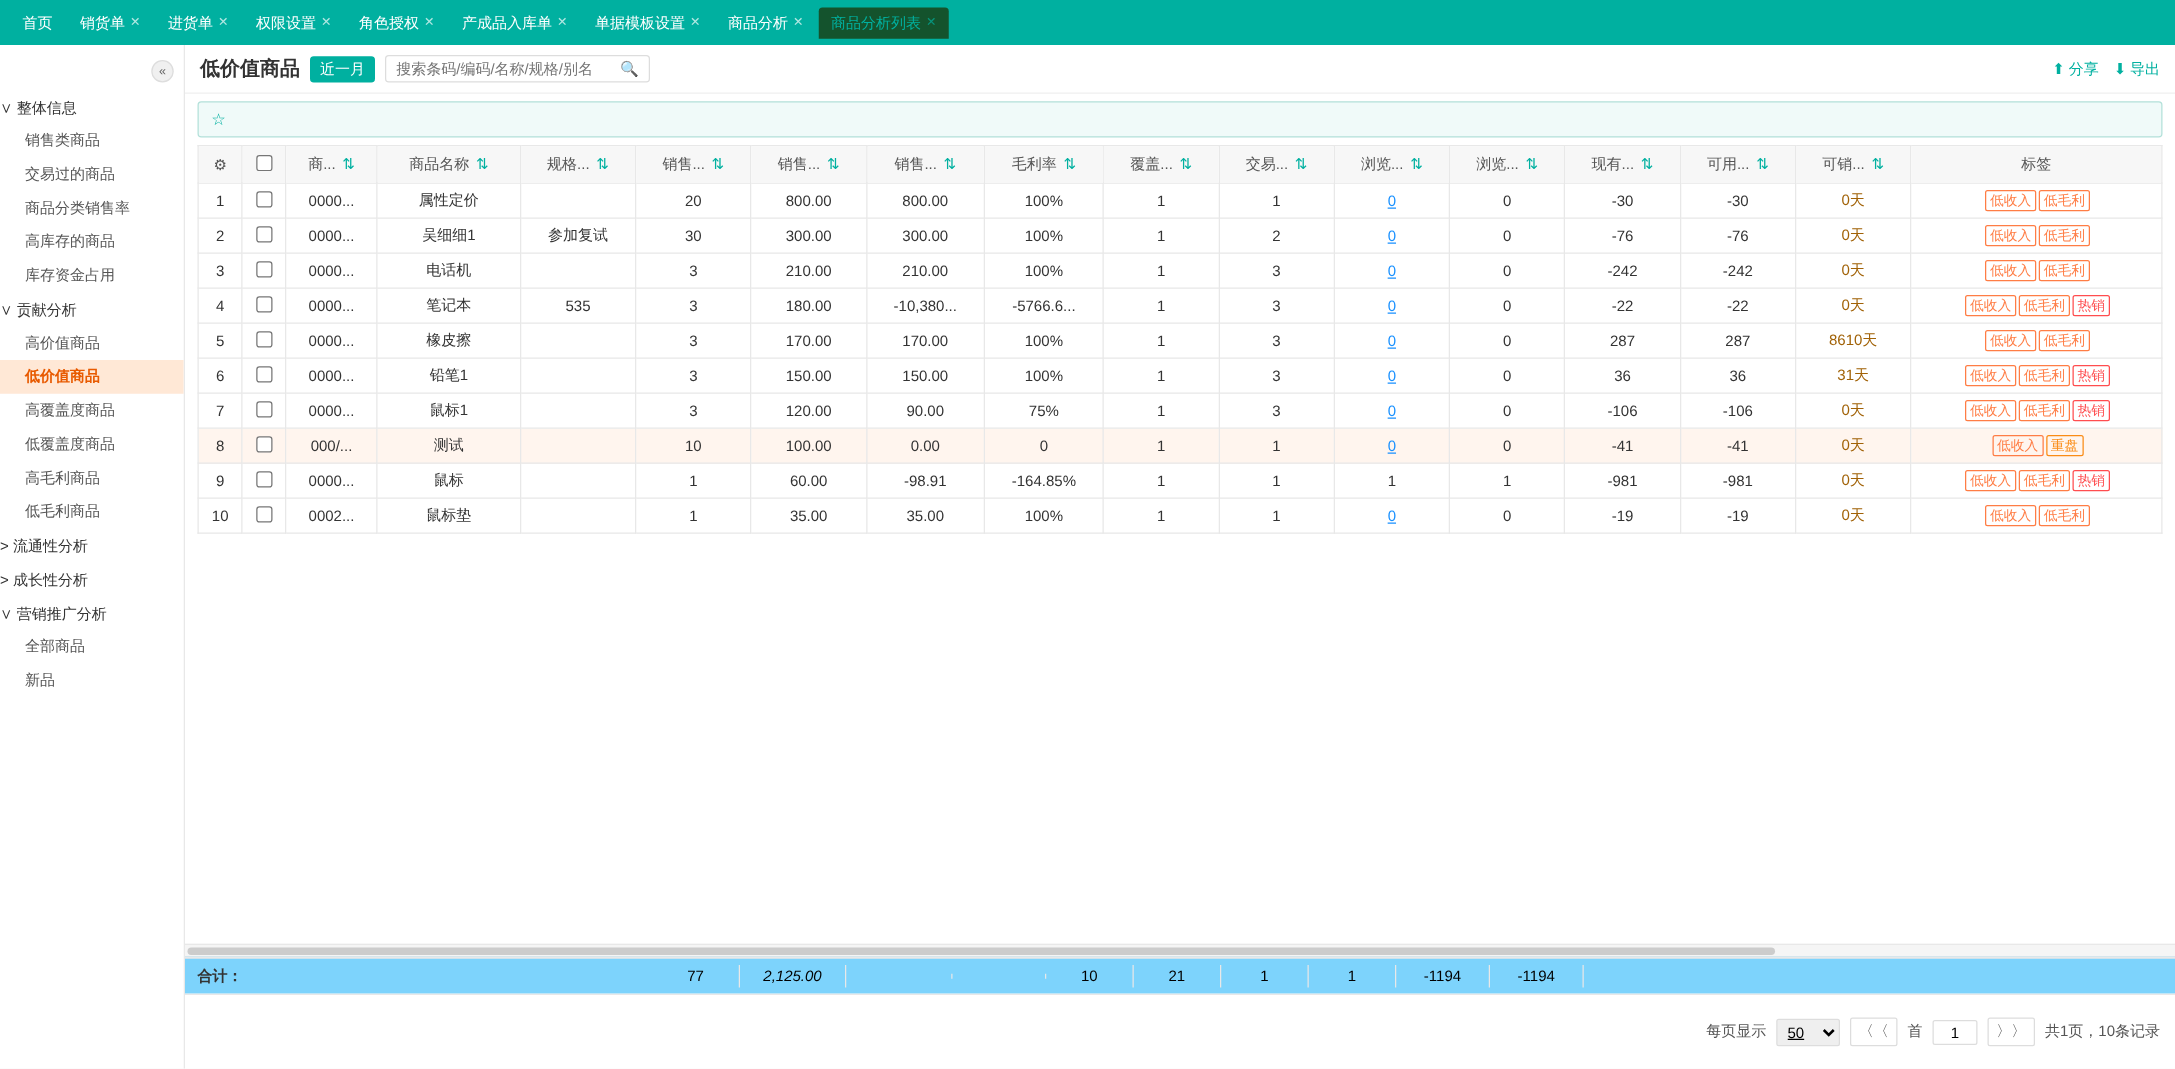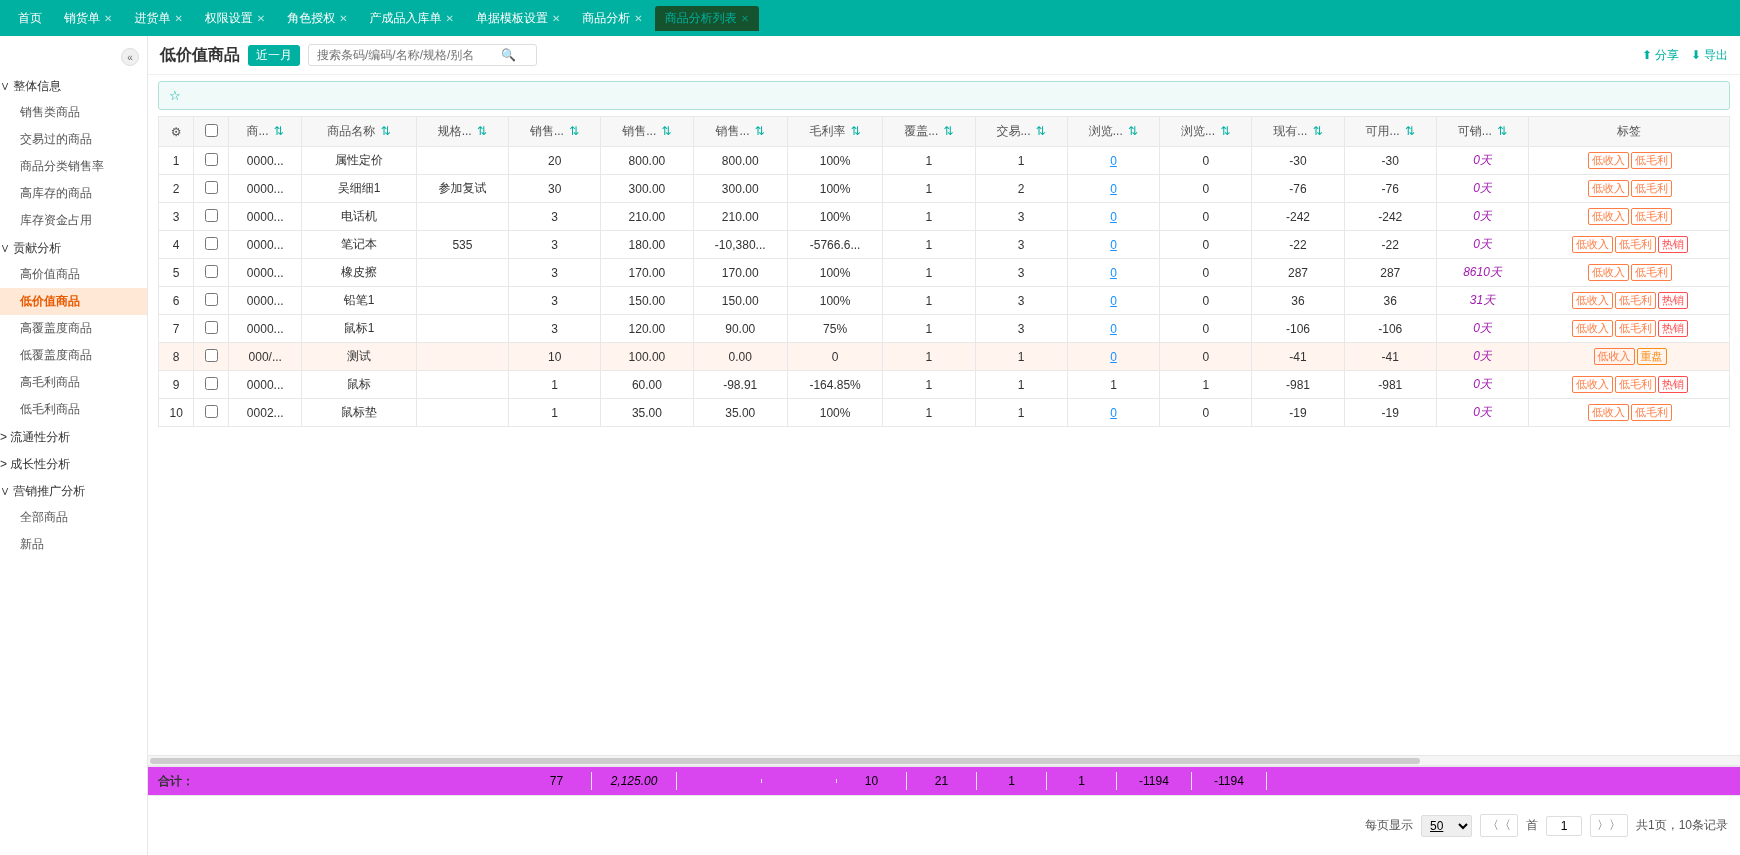--- a/index.html
+++ b/index.html
@@ -98,21 +98,21 @@
       border: none;
       border-radius: 3px;
       padding: 2px 8px;
       font-size: 12px;
       cursor: pointer;
     }
     .search-box {
       border: 1px solid #ddd;
       border-radius: 3px;
       padding: 3px 8px;
-      width: 229px;
+      width: 212px;
       color: #999;
       display: flex;
       align-items: center;
       gap: 4px;
     }
     .search-box input {
       border: none;
       outline: none;
       font-size: 12px;
       color: #999;
@@ -187,26 +187,26 @@
       border-radius: 2px;
       padding: 0 3px;
       font-size: 11px;
       margin-left: 2px;
     }
     .tag-low-income { color: #ff7d45; border-color: #ff7d45; }
     .tag-low-margin { color: #ff7d45; border-color: #ff7d45; }
     .tag-hot { color: #ff4d4f; border-color: #ff4d4f; }
     .tag-remark { color: #fa8c16; border-color: #fa8c16; }
     .zero-link { color: #1890ff; text-decoration: underline; cursor: pointer; }
-    .days-text { color: #a21caf; font-style: italic; }
+    .days-text { color: #a16207; }
 
     
     .table-footer {
       border-top: 2px solid #e8e8e8;
-      background: #d946ef;
+      background: #7dd3fc;
       padding: 5px 10px;
       display: flex;
       align-items: center;
       gap: 8px;
     }
     .footer-label { color: #333; font-weight: bold; padding-right: 8px; }
 
     
     .pagination {
       background: #fff;

